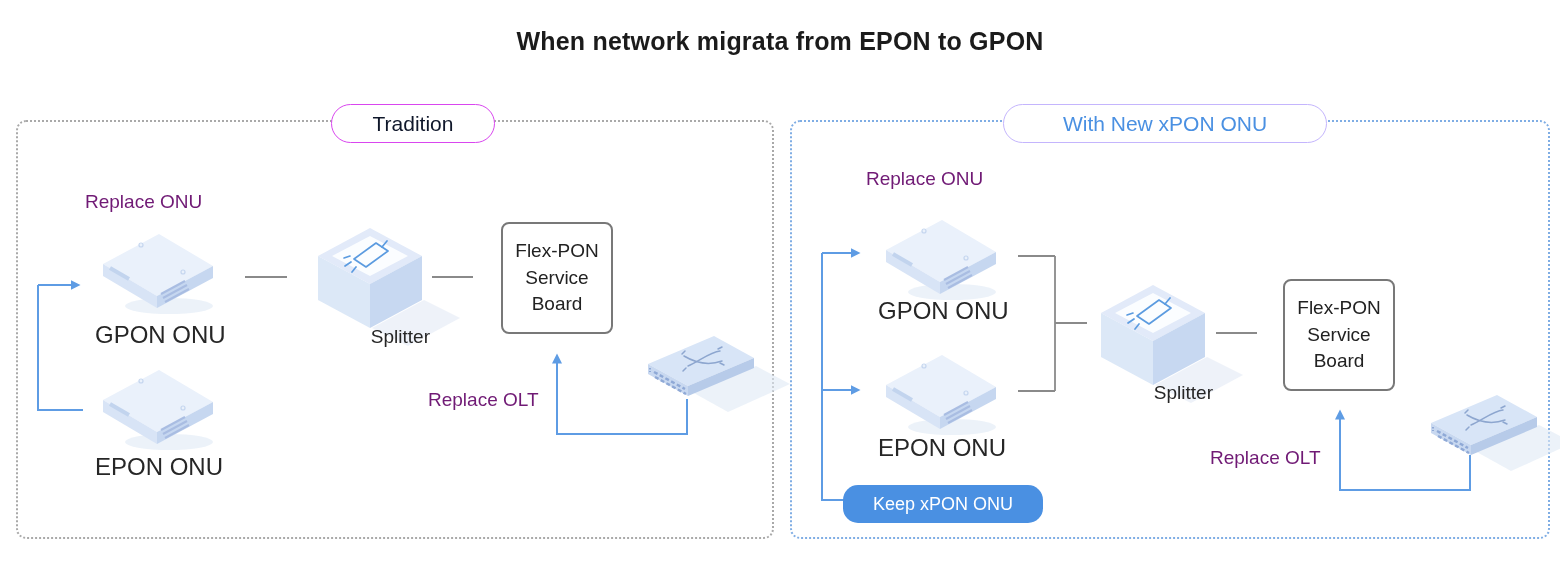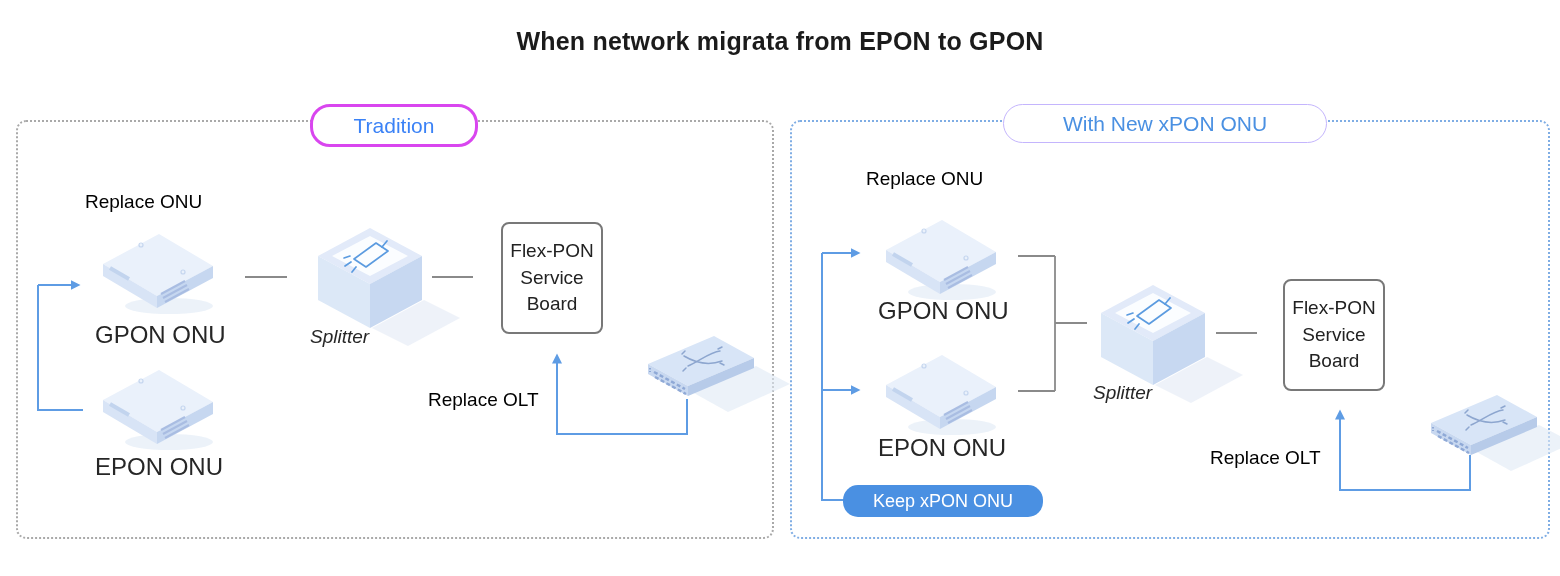--- a/index.html
+++ b/index.html
@@ -11,35 +11,35 @@
     position:absolute;left:0;top:27px;width:1560px;text-align:center;
     font-size:25px;font-weight:700;color:#1b1b1b;letter-spacing:.2px;
   }
   .panel{position:absolute;top:120px;height:415px;border-radius:10px;background:#fff;}
   .panel.gray{left:16px;width:754px;border:2px dotted #a9a9a9;}
   .panel.blue{left:790px;width:756px;border:2px dotted #7fadе4;border:2px dotted #7fade4;}
   .pill{
     position:absolute;top:104px;height:37px;line-height:37px;text-align:center;
     background:#fff;border-radius:20px;font-size:21px;z-index:3;
   }
-  .pill.gray{left:310px;width:162px;border:3px solid #d946ef;color:#3b82f6;}
+  .pill.gray{left:331px;width:162px;border:1px solid #d946ef;color:#0f172a;}
   .pill.blue{left:1003px;width:322px;border:1px solid #c4b5fd;color:#4a90e2;}
   .svg-layer{position:absolute;left:0;top:0;z-index:1;}
   .lbl{position:absolute;z-index:2;}
-  .blue-lbl{font-size:19px;color:#000000;white-space:nowrap;text-align:right;}
+  .blue-lbl{font-size:19px;color:#701a75;white-space:nowrap;text-align:right;}
   .dev-lbl{font-size:24px;color:#262626;text-align:center;width:125px;white-space:nowrap;}
-  .splitter-lbl{font-size:19px;color:#262626;text-align:left;width:120px;font-style:italic;}
+  .splitter-lbl{font-size:19px;color:#262626;text-align:right;width:120px;}
   .service-box{
-    position:absolute;width:102px;height:112px;border:2px solid #787878;border-radius:8px;
+    position:absolute;width:112px;height:112px;border:2px solid #787878;border-radius:8px;
     background:#fff;display:flex;align-items:center;justify-content:center;z-index:2;
     box-sizing:border-box;
   }
   .service-box .inner{width:94px;text-align:center;font-size:19px;line-height:1.42;color:#222;}
   .badge{
-    position:absolute;left:843px;top:485px;width:200px;height:32px;border-radius:15px;
+    position:absolute;left:843px;top:485px;width:200px;height:38px;border-radius:15px;
     background:#4a90e2;color:#ffffff;font-size:18px;display:flex;align-items:center;
     justify-content:center;z-index:2;white-space:nowrap;
   }
 </style>
 </head>
 <body>
 
 <div class="canvas">
 
   <div class="title">When network migrata from EPON to GPON</div>

